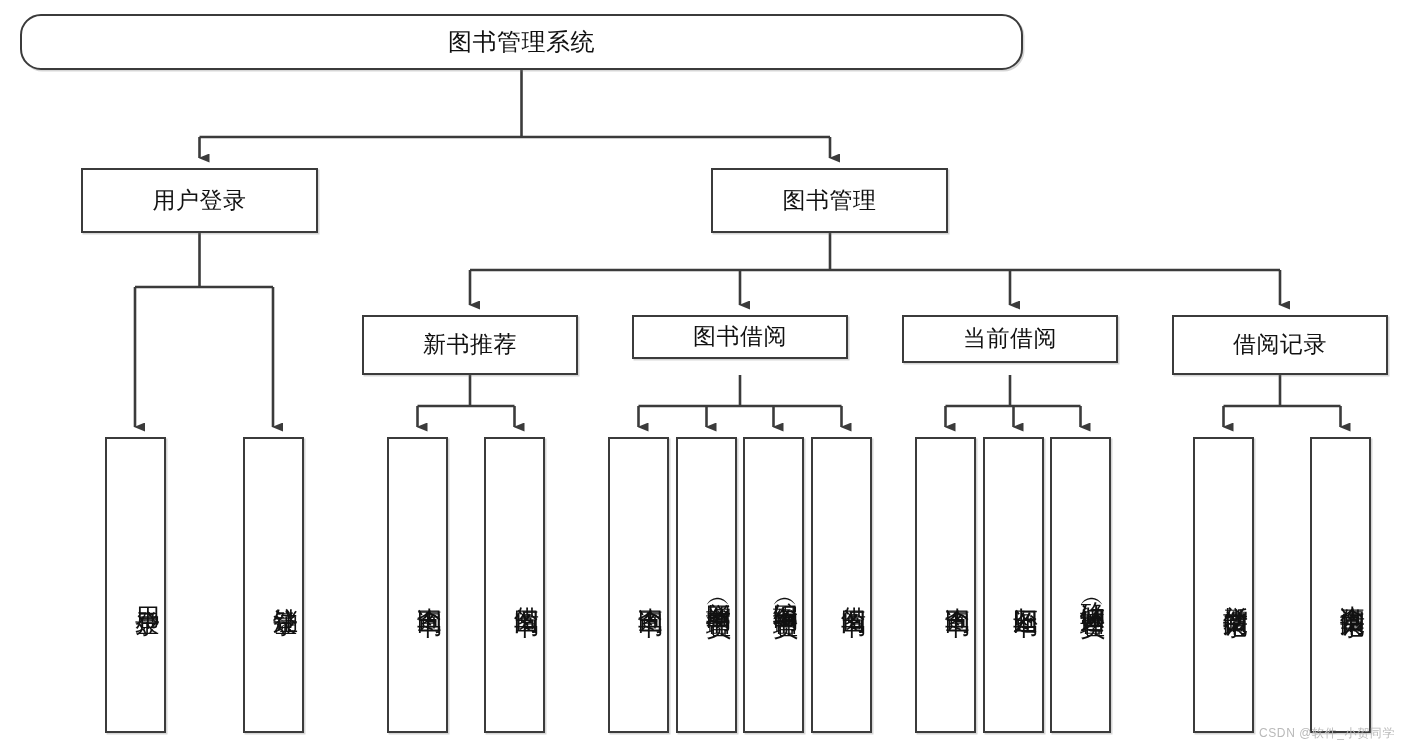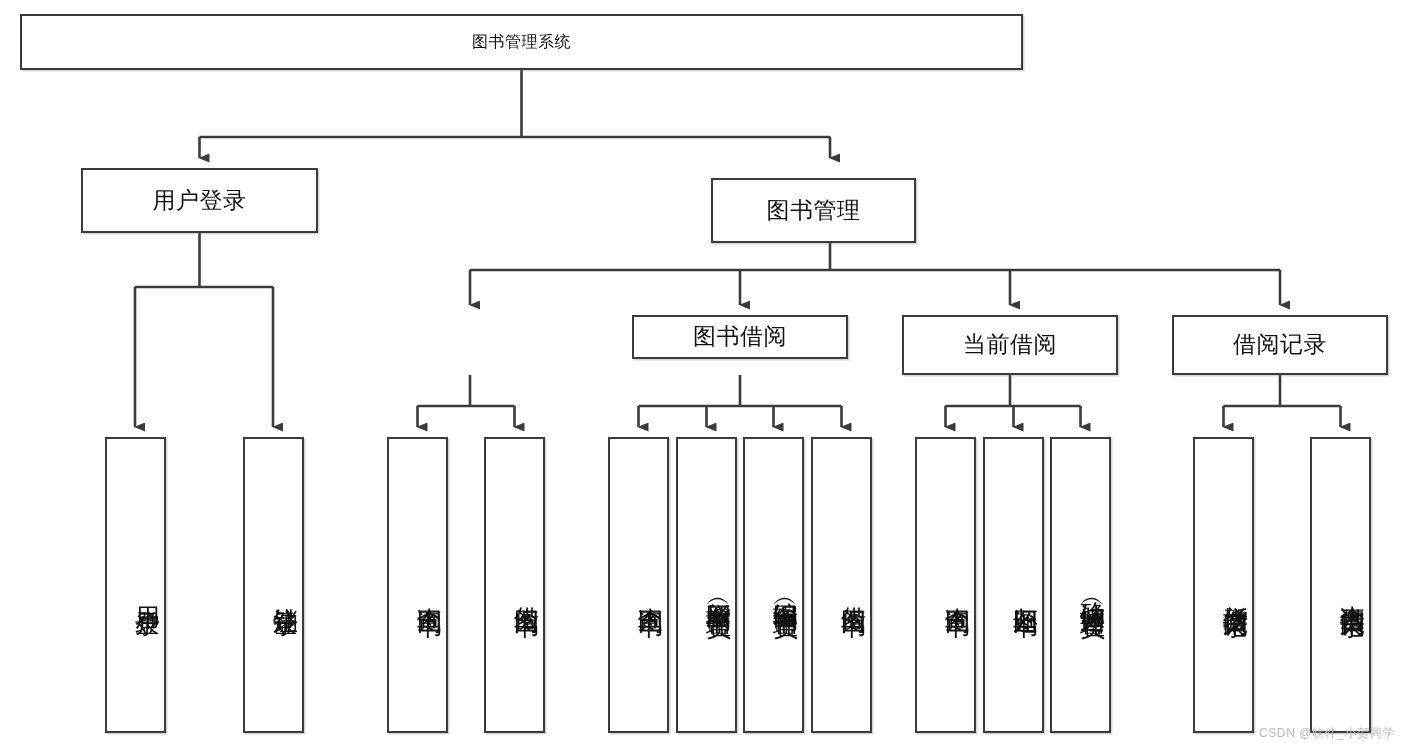--- a/index.html
+++ b/index.html
@@ -36,21 +36,22 @@
     justify-content: center;
     color: #111111;
     box-shadow: 1.5px 1.5px 0 rgba(120,120,120,0.30);
   }
   .node.horiz {
     font-size: 23px;
     letter-spacing: 0.5px;
     line-height: 1.2;
   }
   .node.root {
-    font-size: 16px;
+    font-size: 24px;
+    border-radius: 21px;
   }
   .node.vert {
     writing-mode: vertical-rl;
     text-orientation: upright;
     font-size: 25px;
     line-height: 1.28;
     letter-spacing: 2px;
     padding-top: 12px;
     align-items: flex-start;
     justify-content: center;
@@ -126,28 +127,31 @@
     </g>
   </svg>
 
   <div class="node horiz root" style="left:20px;top:14px;width:1003px;height:56px;">
     <span>图书管理系统</span>
   </div>
 
   <div class="node horiz" style="left:81px;top:168px;width:237px;height:65px;">
     <span>用户登录</span>
   </div>
-  <div class="node horiz" style="left:711px;top:168px;width:205px;height:65px;margin-top:10px;">
+  <div class="node horiz" style="left:711px;top:168px;width:237px;height:65px;">
     <span>图书管理</span>
   </div>
 
+  <div class="node horiz" style="left:362px;top:315px;width:216px;height:60px;">
+    <span>新书推荐</span>
+  </div>
   <div class="node horiz" style="left:632px;top:315px;width:216px;height:44px;">
     <span>图书借阅</span>
   </div>
-  <div class="node horiz" style="left:902px;top:315px;width:216px;height:60px;">
+  <div class="node horiz" style="left:902px;top:315px;width:216px;height:48px;">
     <span>当前借阅</span>
   </div>
   <div class="node horiz" style="left:1172px;top:315px;width:216px;height:60px;">
     <span>借阅记录</span>
   </div>
 
   <div class="node vert" style="left:105px;top:437px;width:61px;height:296px;">
     <span class="vtxt">用户登录</span>
   </div>
   <div class="node vert" style="left:243px;top:437px;width:61px;height:296px;">

